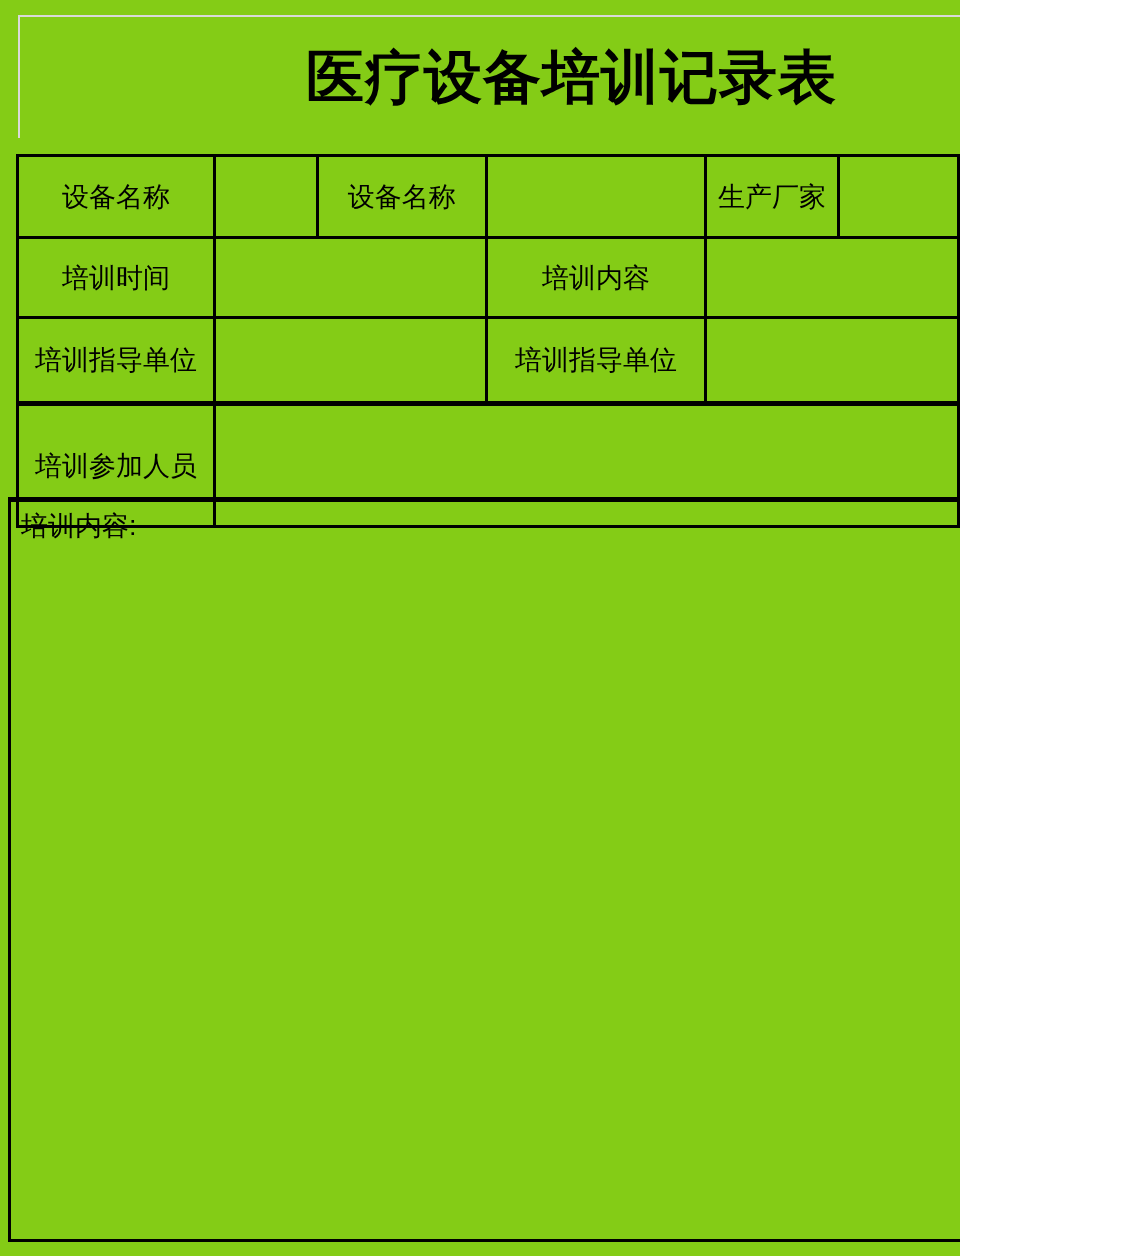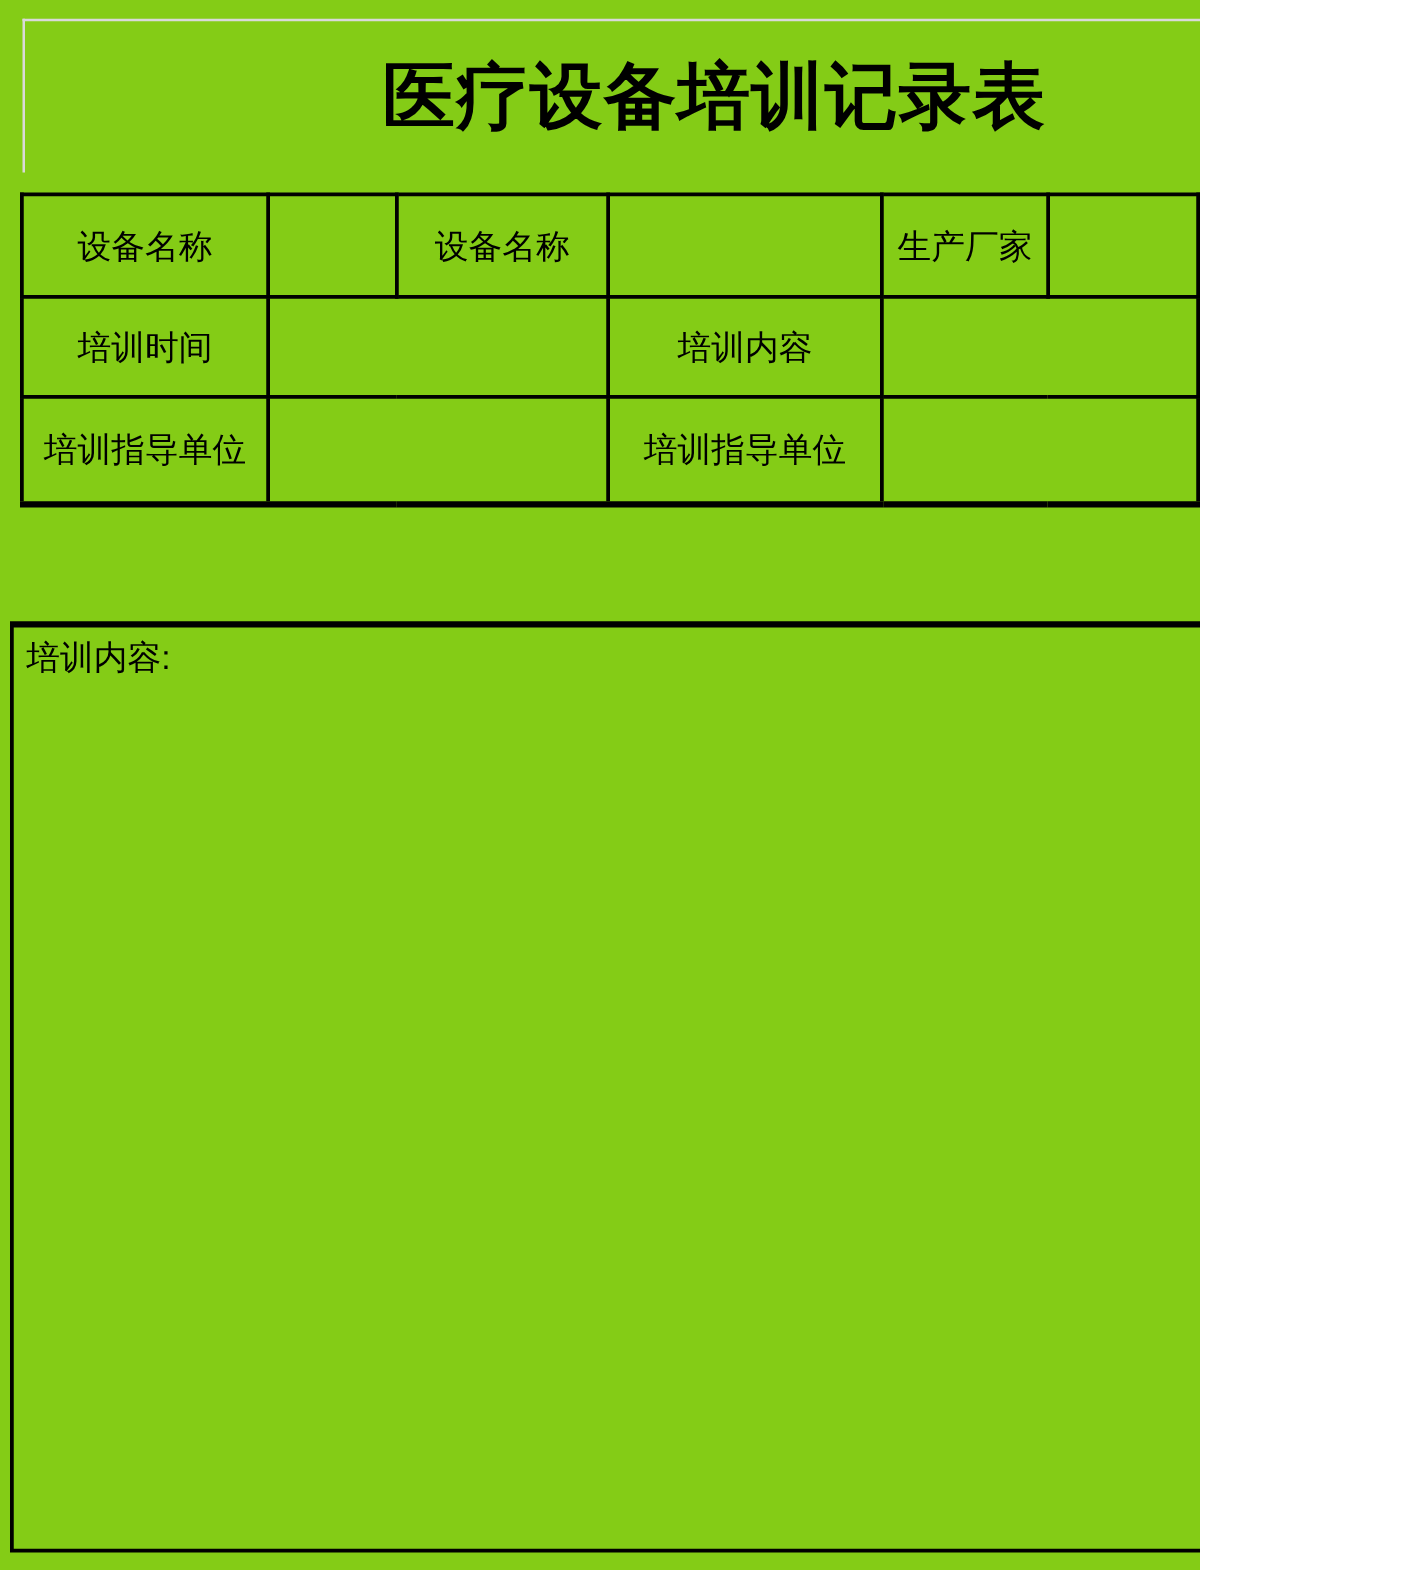--- a/index.html
+++ b/index.html
@@ -116,20 +116,24 @@
         <td class="input" colspan="2"></td>
         <td class="label">培训内容</td>
         <td class="input" colspan="2"></td>
       </tr>
       <tr class="r3">
         <td class="label">培训指导单位</td>
         <td class="input" colspan="2"></td>
         <td class="label">培训指导单位</td>
         <td class="input" colspan="2"></td>
       </tr>
+      <tr class="r4">
+        <td class="label">培训参加人员</td>
+        <td class="input" colspan="5"></td>
+      </tr>
     </tbody>
   </table>
 
   <div class="content-box">
     <span class="content-label">培训内容:</span>
     <div class="content-area"></div>
   </div>
 
 </div>
 

